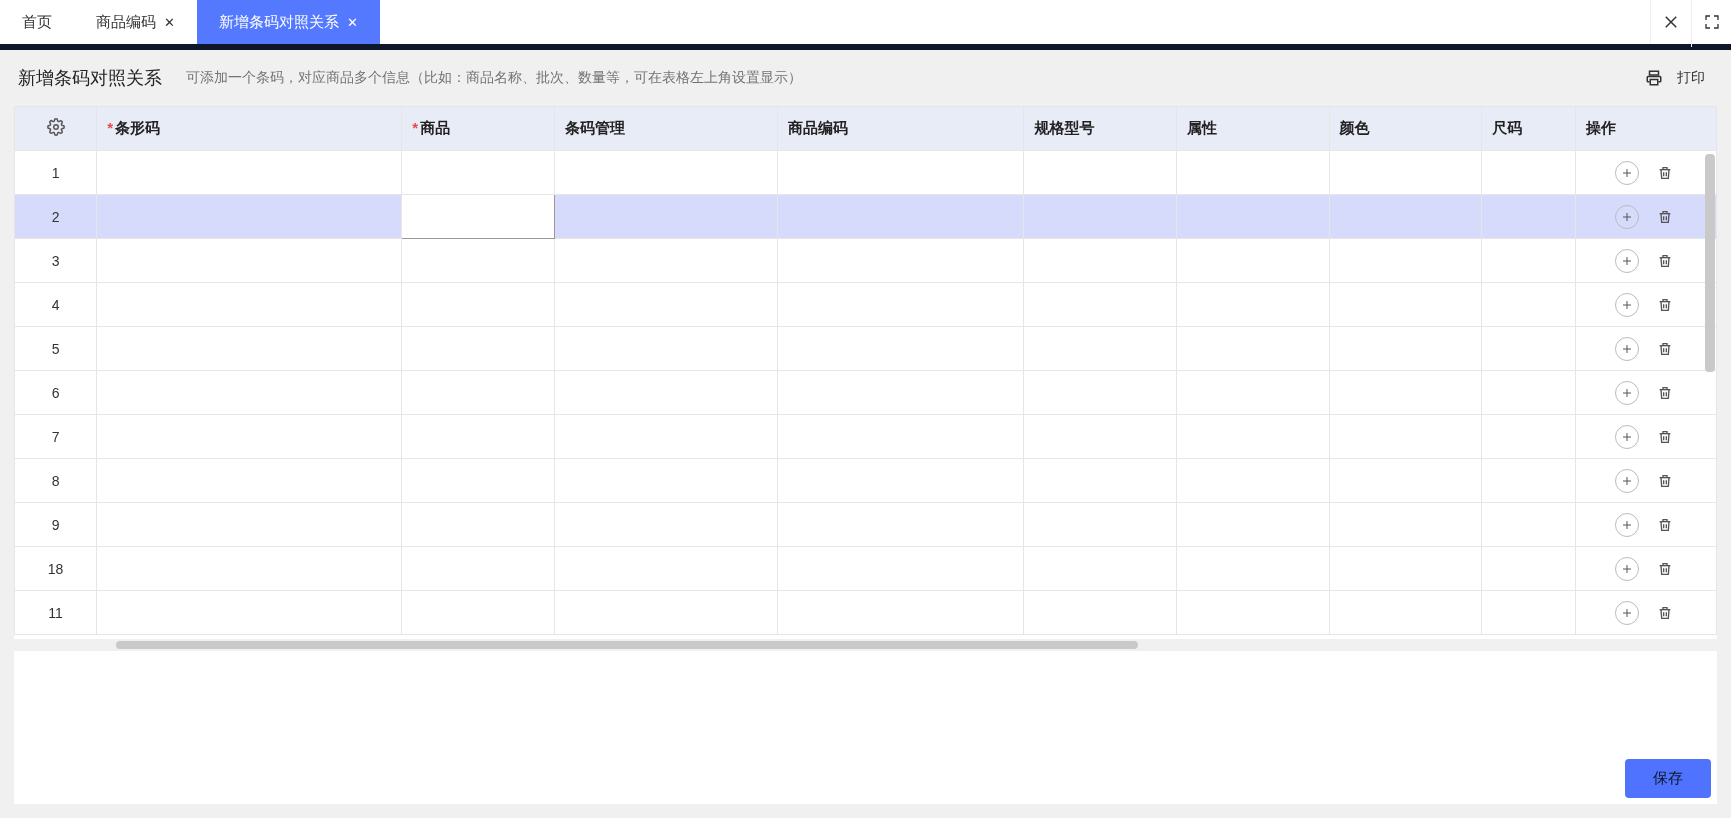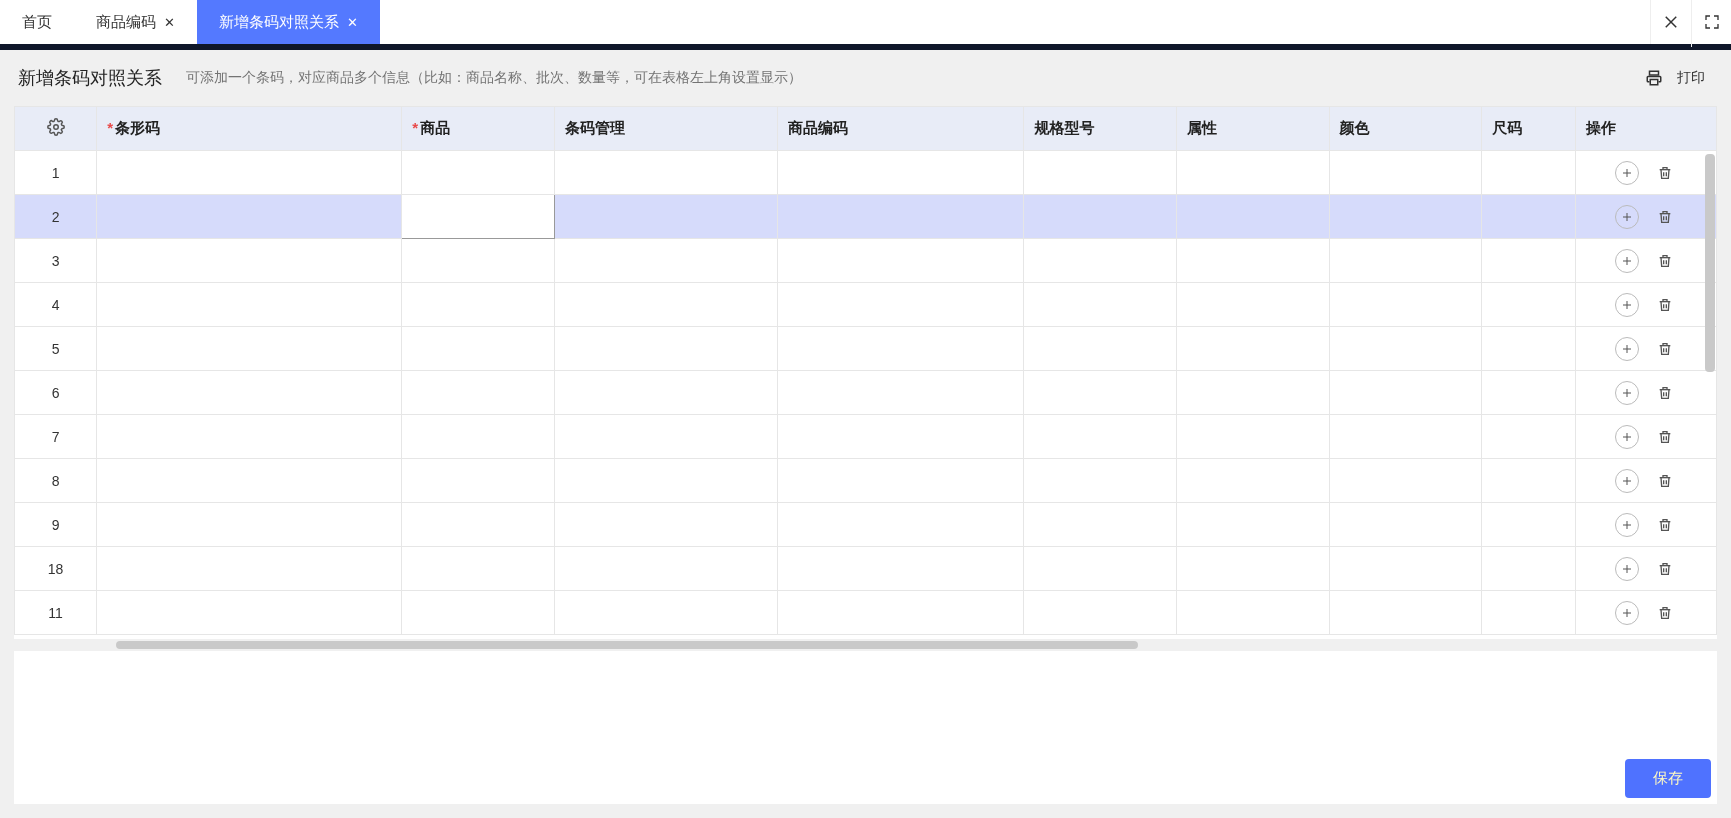--- a/index.html
+++ b/index.html
@@ -48,21 +48,21 @@
 
   
   .hscroll-track { height: 12px; background: #f0f0f0; position: relative; margin: 4px 0 0 0; }
   .hscroll-thumb { position: absolute; left: 6%; width: 60%; top: 2px; bottom: 2px; background: #c9c9c9; border-radius: 4px; }
 
   .vscroll-track { position: absolute; right: 2px; top: 48px; width: 10px; bottom: 16px; background: transparent; }
   .vscroll-thumb { position: absolute; top: 0; height: 38%; left: 0; right: 0; background: #c9c9c9; border-radius: 4px; }
 
   
   .footer { display: flex; justify-content: flex-end; padding: 16px 6px 6px 6px; background:#fff; }
-  .btn-primary { background: #4f72ff; color: #fef9c3; border: none; border-radius: 4px; padding: 10px 28px; font-size: 15px; cursor: pointer; }
+  .btn-primary { background: #4f72ff; color: #0f172a; border: none; border-radius: 4px; padding: 10px 28px; font-size: 15px; cursor: pointer; }
 
   
   .w-setting { width: 70px; } 
   .w-barcode { width: 260px; }
   .w-product { width: 130px; }
   .w-code    { width: 190px; }
   .w-name    { width: 210px; }
   .w-spec    { width: 130px; }
   .w-attr    { width: 130px; }
   .w-color   { width: 130px; }

